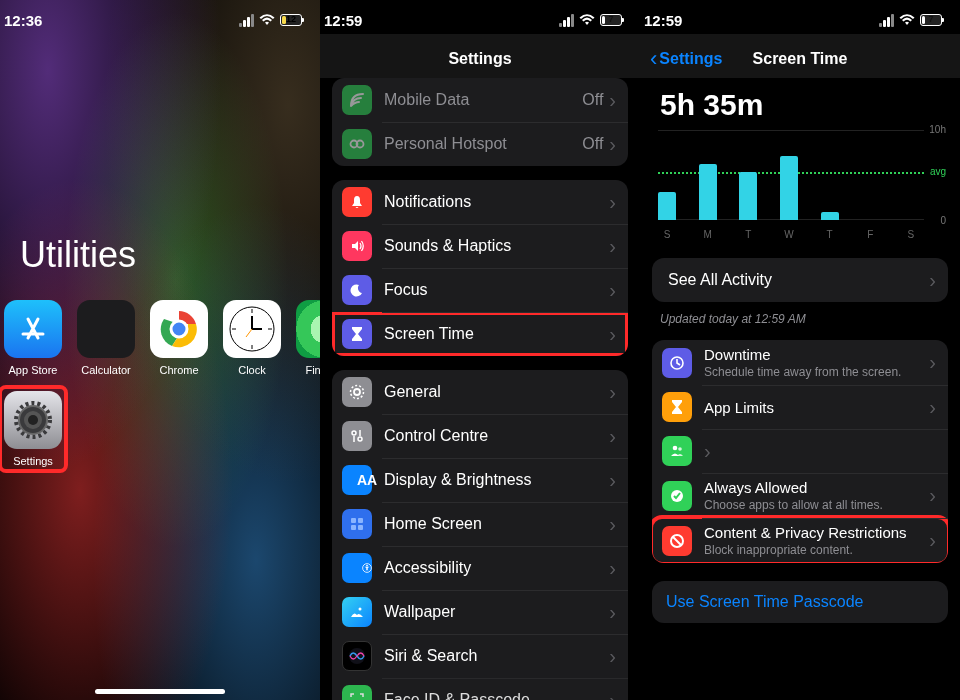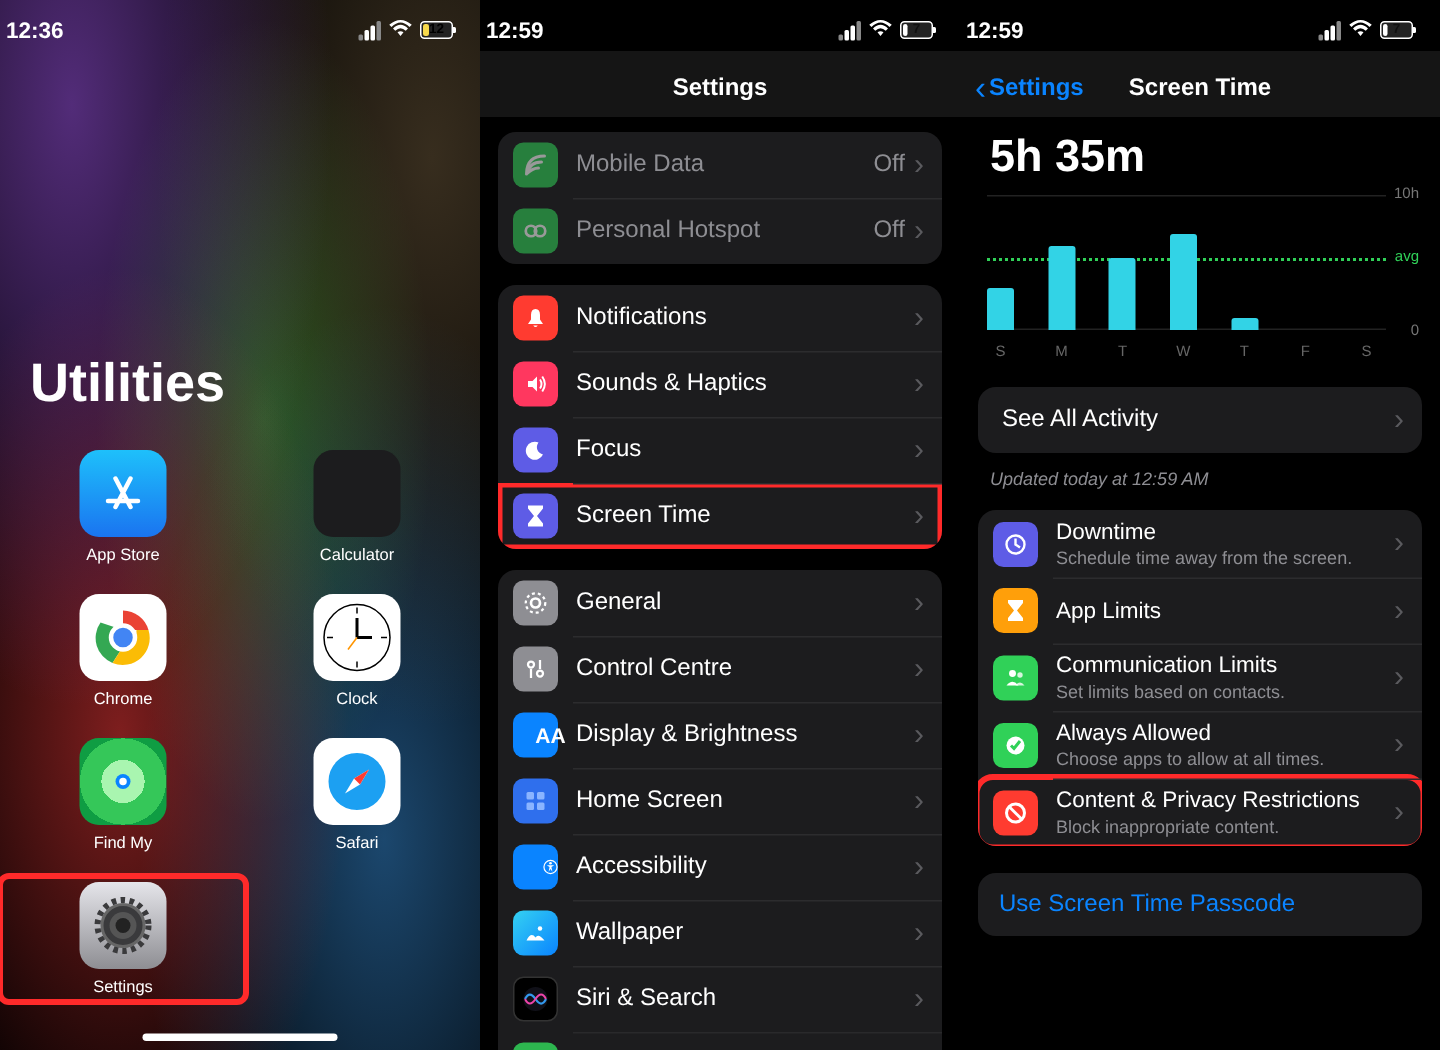--- a/index.html
+++ b/index.html
@@ -23,22 +23,22 @@
   .bars span { width: 3px; margin-left: 1px; background: #fff; border-radius: 1px; }
   .bars span.dim { background: #888; }
   .batt-box { width: 22px; height: 12px; border: 1px solid #fff; border-radius: 3px; position: relative; background: #222; }
   .batt-box.y .fill { background: #f7d94c; }
   .batt-box .fill { position: absolute; left: 1px; top: 1px; bottom: 1px; border-radius: 1.5px; }
   .batt-box .nub { position: absolute; right: -3px; top: 3px; width: 2px; height: 4px; background: #fff; border-radius: 0 1px 1px 0; }
   .batt-box .txt { position: absolute; left: 0; right: 0; top: -1px; font-size: 9px; font-weight: 700; text-align: center; color: #000; }
   .batt-box.w .fill { background: #fff; }
 
   
-  .folder-title { font-size: 36px; font-weight: 700; margin: 200px 0 24px 20px; }
-  .app-grid { display: grid; grid-template-columns: repeat(2, 1fr); row-gap: 20px; padding: 0 4px; }
+  .folder-title { font-size: 36px; font-weight: 400; margin: 200px 0 24px 20px; }
+  .app-grid { display: grid; grid-template-columns: repeat(6, 1fr); row-gap: 20px; padding: 0 4px; gap: 15px; }
   .app { display: flex; flex-direction: column; align-items: center; gap: 6px; }
   .app-icon { width: 58px; height: 58px; border-radius: 13px; display: flex; align-items: center; justify-content: center; font-size: 28px; }
   .app-label { font-size: 11px; color: #fff; text-align: center; }
   .hl-red { outline: 4px solid #ff2a2a; outline-offset: -2px; border-radius: 6px; }
 
   .app-icon.appstore { background: linear-gradient(#1ec0fb, #1a74f0); }
   .app-icon.calc { background: #1c1c1e; display: grid; grid-template-columns: repeat(4,1fr); grid-template-rows: repeat(4,1fr); gap: 2px; padding: 5px; }
   .app-icon.calc span { background: #333; border-radius: 2px; }
   .app-icon.calc span.o { background: #ff9f0a; }
   .app-icon.calc span.t { background: #5a5a5a; grid-column: span 3; }
@@ -50,21 +50,21 @@
 
   .home-indicator { position: absolute; bottom: 6px; left: 50%; transform: translateX(-50%); width: 130px; height: 5px; background: #fff; border-radius: 3px; }
 
   
   .dark-bg { background: #000; }
   .nav-title { text-align: center; font-size: 16px; font-weight: 600; padding: 16px 0 10px; background: #151515; position: relative; }
   .nav-back { position: absolute; left: 10px; top: 16px; color: #0a84ff; font-size: 16px; display: flex; align-items: center; gap: 2px; }
   .nav-back .chev { font-size: 22px; font-weight: 400; line-height: 16px; }
 
   .group { margin: 14px 12px 0; background: #1c1c1e; border-radius: 12px; overflow: hidden; }
-  .group.first { margin-top: 10px; }
+  .group.first { margin-top: 0; }
   .row { display: flex; align-items: center; min-height: 44px; padding: 6px 12px 6px 10px; position: relative; }
   .row + .row::before { content: ""; position: absolute; left: 50px; right: 0; top: 0; height: 1px; background: #2c2c2e; }
   .row .ic { width: 30px; height: 30px; border-radius: 7px; margin-right: 12px; display: flex; align-items: center; justify-content: center; font-size: 15px; color: #fff; flex-shrink: 0; }
   .row .lbl { flex: 1; font-size: 16px; color: #fff; }
   .row .sub { font-size: 12px; color: #8e8e93; margin-top: 2px; }
   .row .txtcol { flex: 1; display: flex; flex-direction: column; }
   .row .val { font-size: 16px; color: #8e8e93; margin-right: 6px; }
   .row .chev { color: #5a5a5e; font-size: 20px; font-weight: 300; }
   .row.hl { box-shadow: inset 0 0 0 3px #ff2a2a; }
 
@@ -483,24 +483,20 @@
     </div>
     <div class="row">
       <div class="ic teal">
           <svg width="16" height="16" viewBox="0 0 16 16" fill="#fff">
             <circle cx="6" cy="5" r="2.3"></circle>
             <path d="M2 13 Q6 8 10 13 Z"></path>
             <circle cx="11" cy="6" r="1.8" opacity=".8"></circle>
             <path d="M8 13 Q11 9 14 13 Z" opacity=".8"></path>
           </svg>
         </div>
-      <div class="txtcol">
-          <span class="lbl" style="font-size:15px">Communication Limits</span>
-          <span class="sub">Set limits based on contacts.</span>
-        </div>
       <span class="chev">›</span>
     </div>
     <div class="row">
       <div class="ic teal">
           <svg width="14" height="14" viewBox="0 0 14 14" fill="#fff">
             <circle cx="7" cy="7" r="6"></circle>
             <path d="M4 7 L6 9 L10 4" fill="none" stroke="#30d158" stroke-width="2"></path>
           </svg>
         </div>
       <div class="txtcol">

